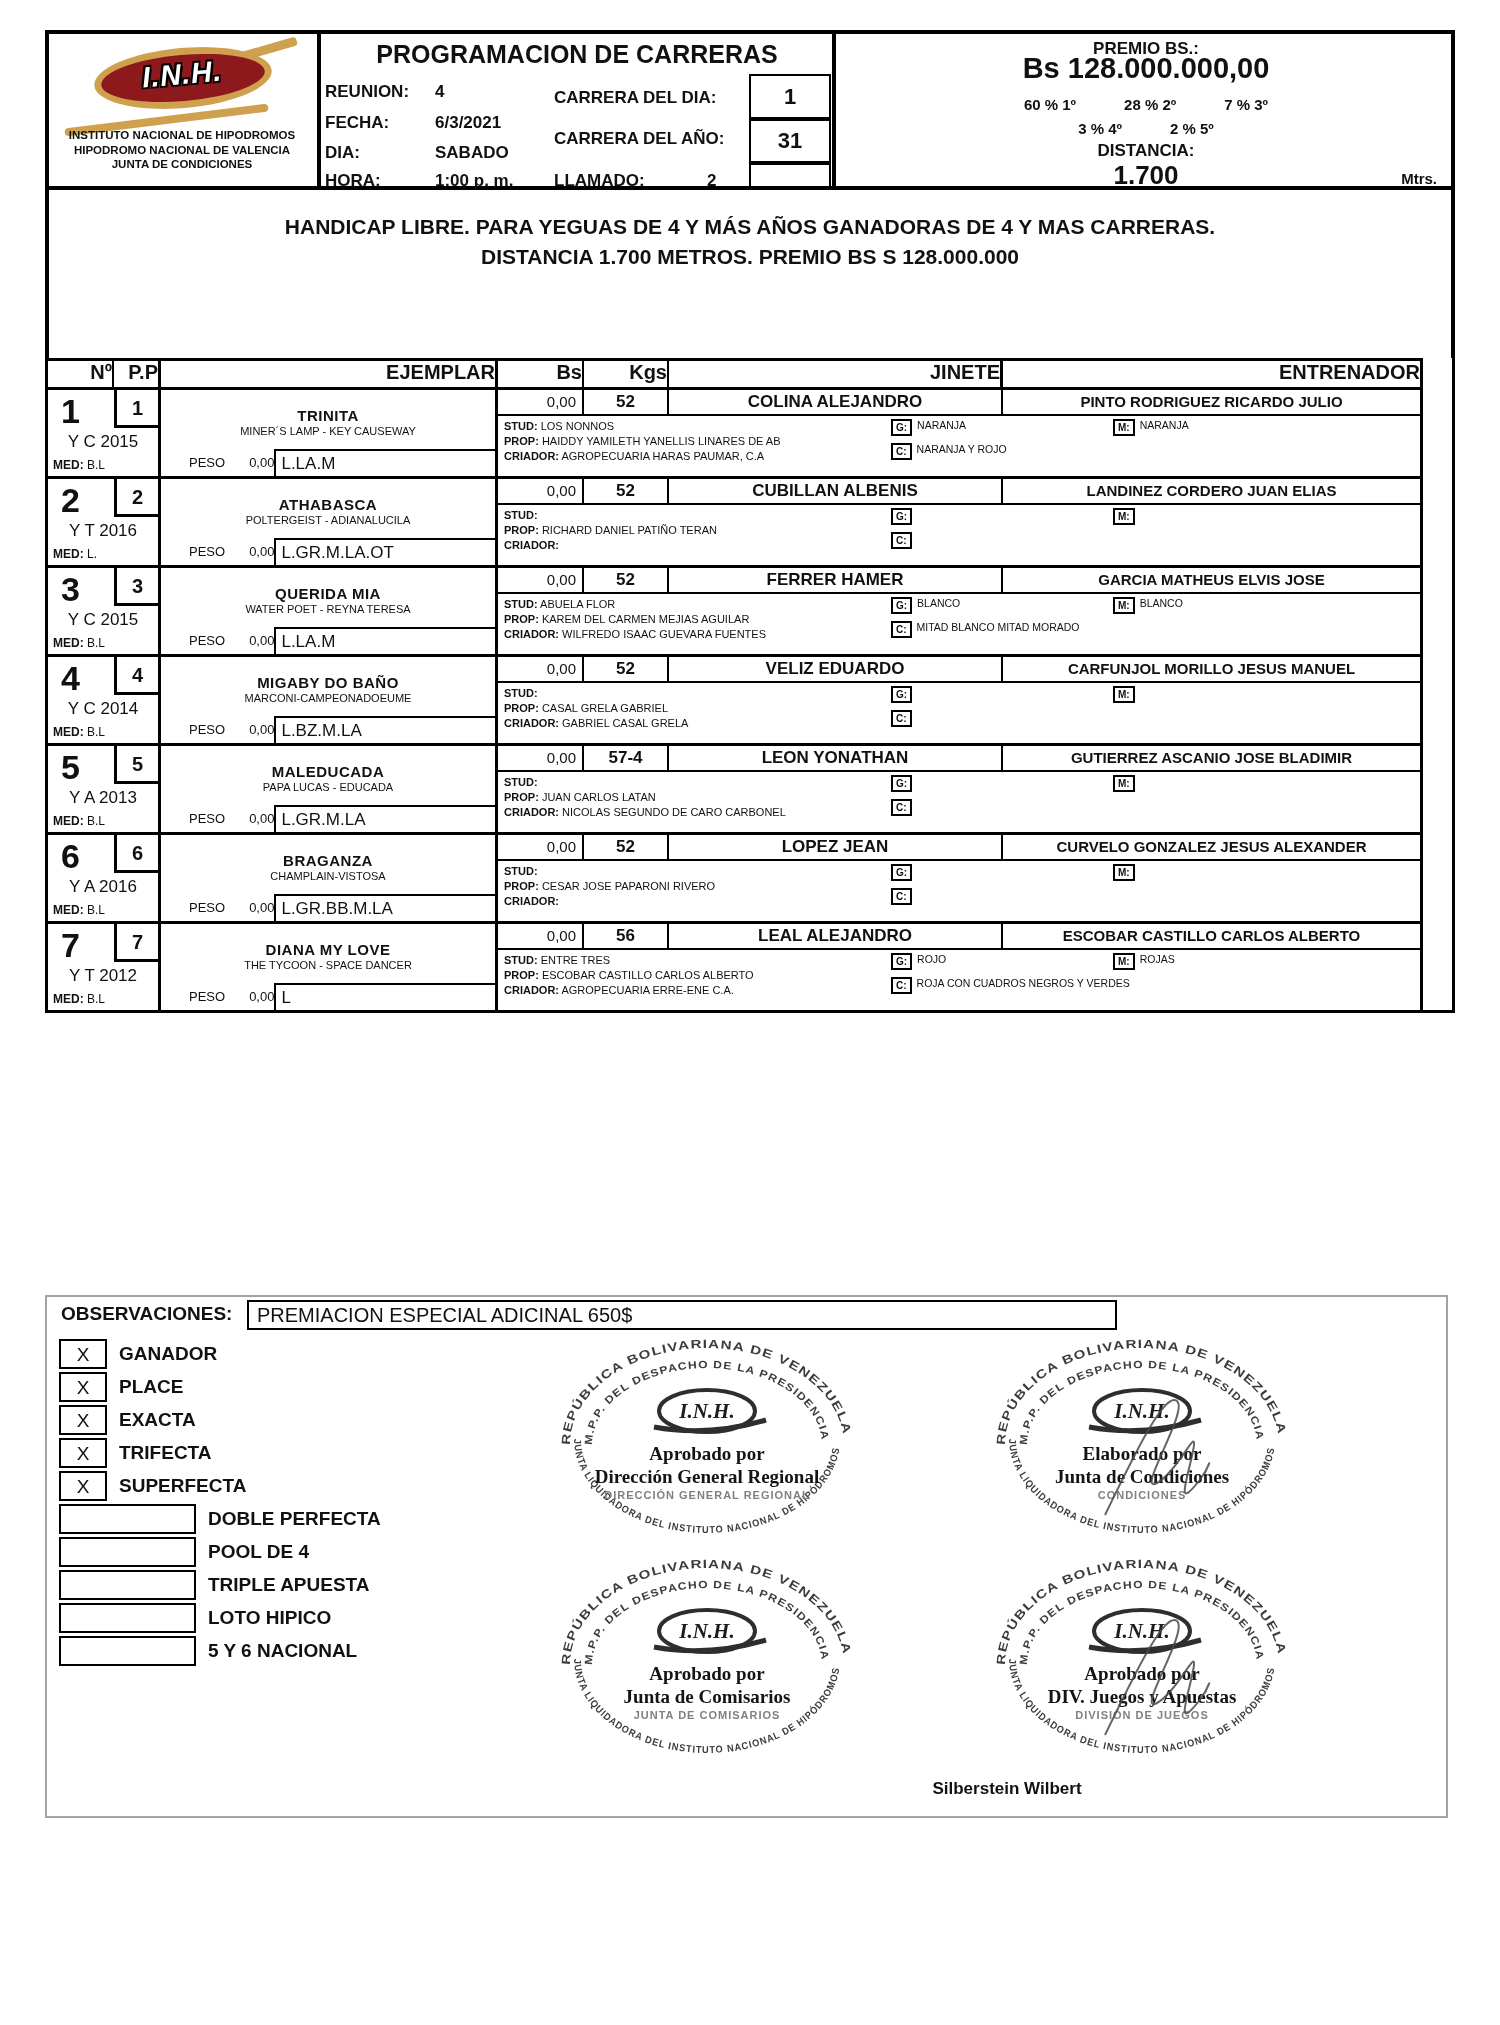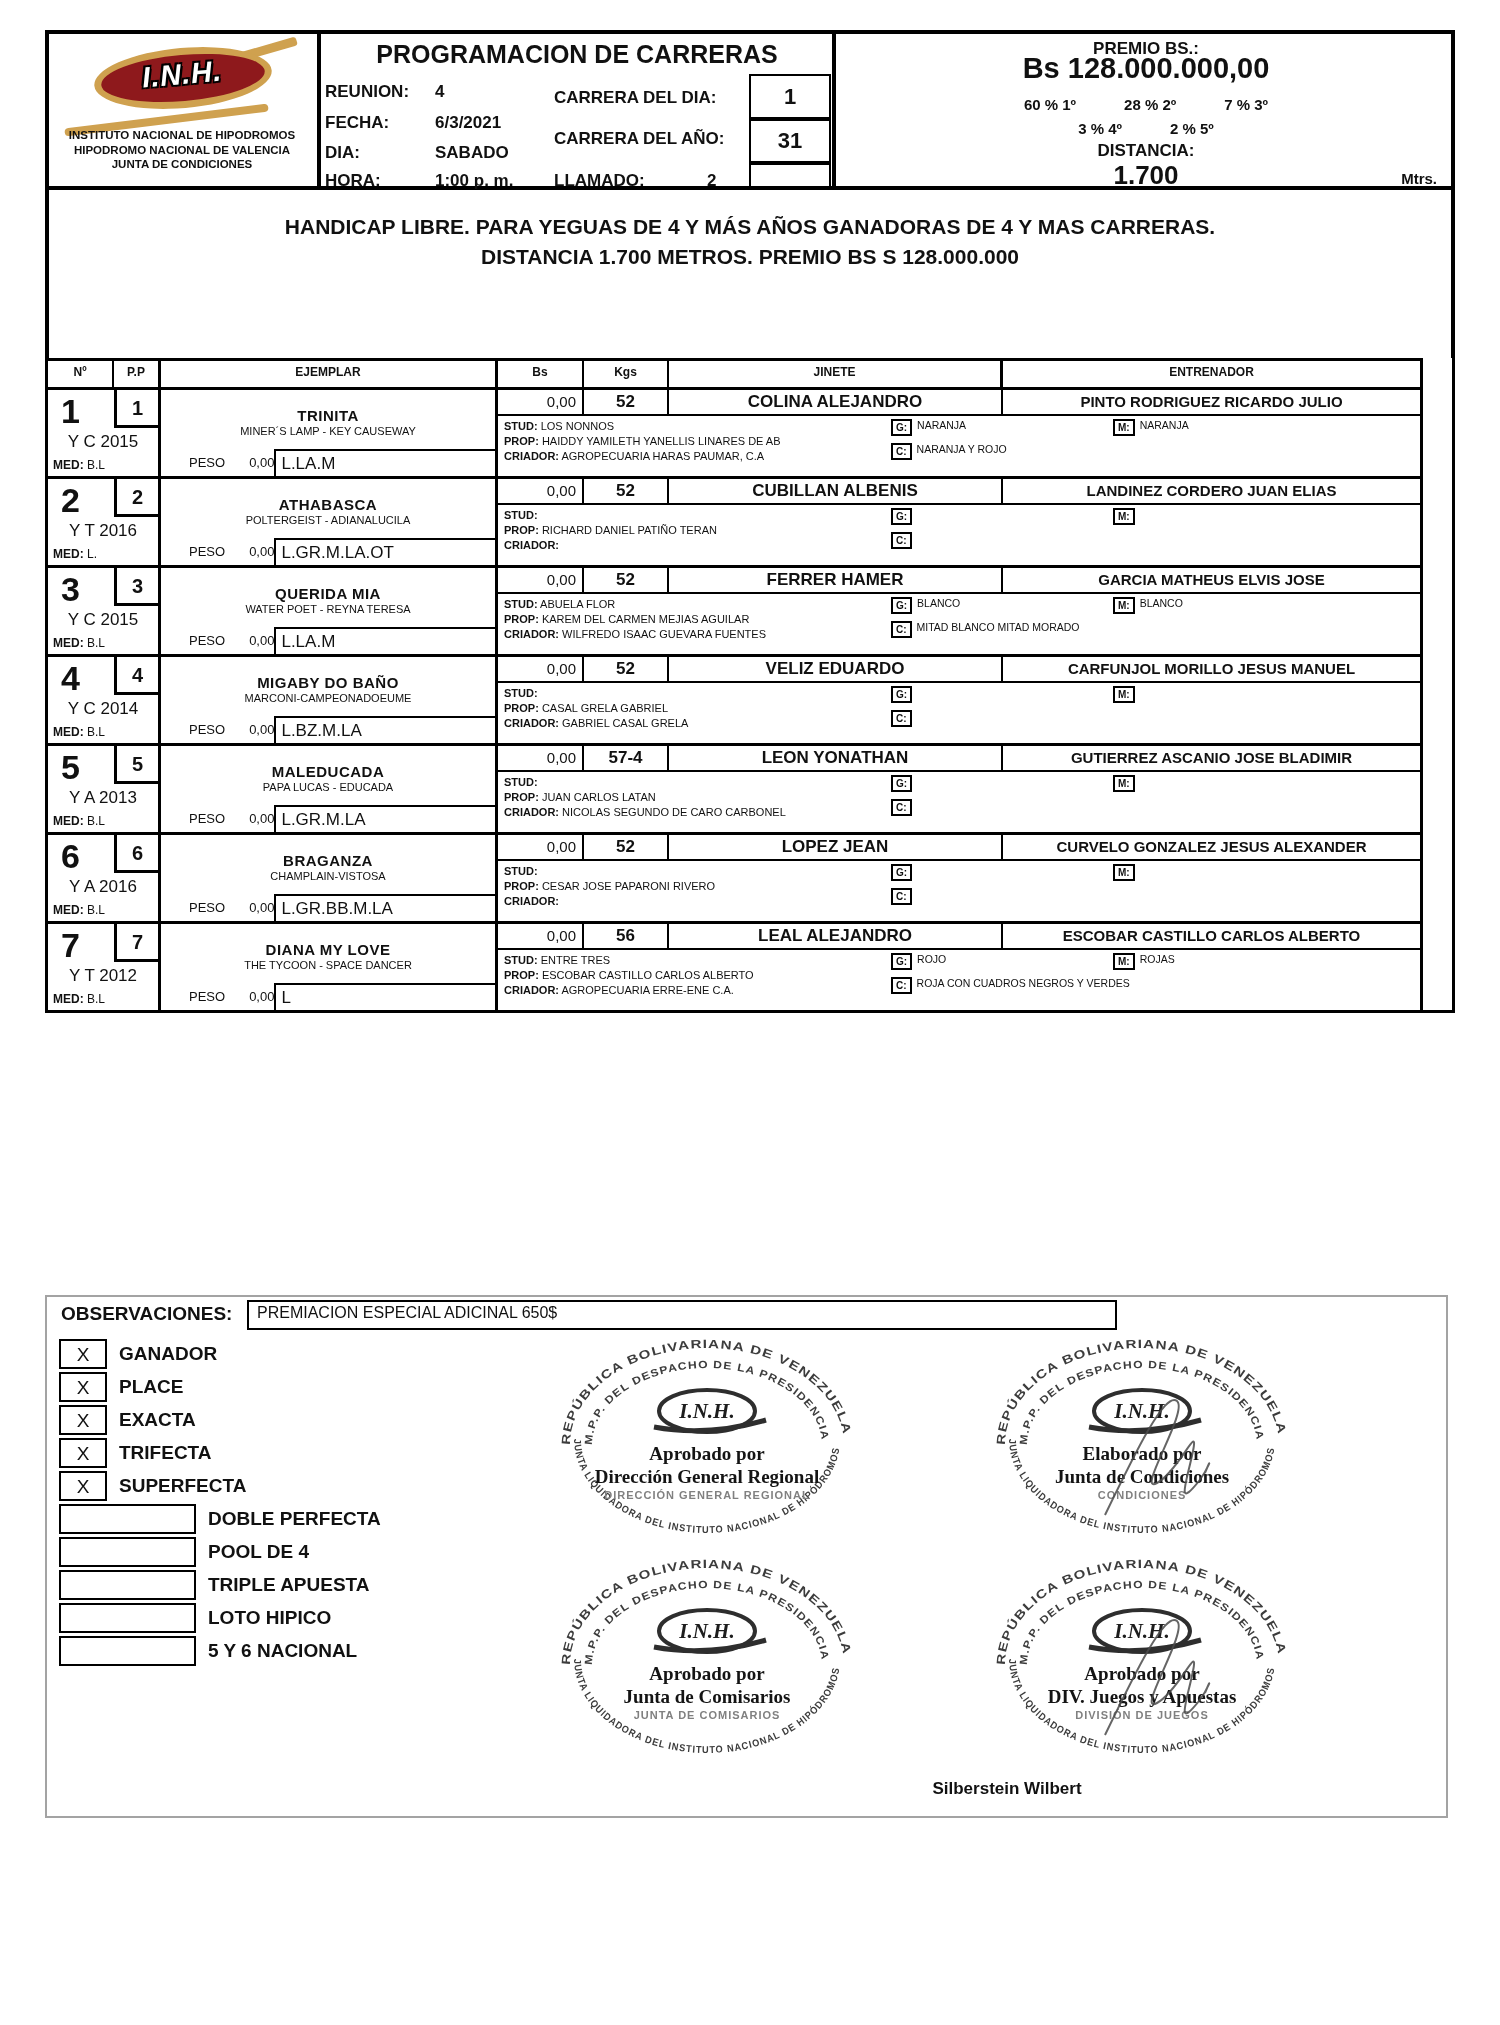--- a/index.html
+++ b/index.html
@@ -25,21 +25,21 @@
   .pcol{position:absolute;left:787px;width:620px;text-align:center}
   .pct{display:flex;justify-content:center;gap:48px;font-size:15px;font-weight:bold}
 
   
   .cond{position:absolute;left:45px;top:190px;width:1410px;height:168px;border:4px solid #000;border-top:none;border-bottom:none;text-align:center;font-weight:bold;font-size:21px;padding-top:22px;line-height:30px}
   .redge{position:absolute;left:1452px;top:190px;width:3px;height:823px;background:#000}
   .bseg{position:absolute;left:1423px;top:1010px;width:32px;height:3px;background:#000}
 
   
   .tbl{position:absolute;left:45px;top:358px;width:1378px;border:3px solid #000}
-  .thead{display:grid;grid-template-columns:113px 337px 86px 85px 334px auto;height:26px;font-weight:bold;font-size:12px;text-align:center;line-height:23px}
+  .thead{display:grid;grid-template-columns:113px 337px 86px 85px 334px auto;height:26px;font-weight:bold;font-size:20px;text-align:right;line-height:23px}
   .thead>div{border-right:2px solid #000}
   .thead>div:last-child{border-right:none}
   .thead .t1{display:flex;border-right:3px solid #000}
   .thead .t1 div:first-child{width:66px;border-right:2px solid #000}
   .thead .t1 div:last-child{flex:1}
   .thead .tej,.thead .tjk{border-right:3px solid #000}
   .trow{display:grid;grid-template-columns:113px 337px auto;height:89px;border-top:3px solid #000}
   .c1{position:relative;border-right:3px solid #000}
   .rnum{position:absolute;left:13px;top:2px;font-size:34px;font-weight:bold}
   .ppbox{position:absolute;right:0;top:0;width:44px;height:38px;border-left:3px solid #000;border-bottom:3px solid #000;text-align:center;font-size:20px;font-weight:bold;line-height:36px}
@@ -60,21 +60,21 @@
   .strip .tr{text-align:center;font-weight:bold;font-size:15px;height:100%;line-height:24px;overflow:hidden}
   .binfo{position:absolute;left:6px;top:29px;font-size:11px;line-height:15px;white-space:nowrap}
   .gc{position:absolute;font-size:10.5px}
   .g1{left:393px;top:29px}.g2{left:393px;top:53px}.g3{left:615px;top:29px}
   .lblbox{display:inline-block;border:2px solid #000;font-weight:bold;font-size:10px;padding:1px 3px;margin-right:5px;background:#fff}
   .cv{display:inline-block;max-width:215px;vertical-align:top;line-height:12px}
 
   
   .obs{position:absolute;left:45px;top:1295px;width:1403px;height:523px;border:2px solid #a3a3a3}
   .obslab{position:absolute;left:14px;top:6px;font-size:19px;font-weight:bold}
-  .obsval{position:absolute;left:200px;top:3px;width:870px;height:30px;border:2px solid #000;font-size:16px;padding:2px 12px 0 8px}
+  .obsval{position:absolute;left:200px;top:3px;width:870px;height:30px;border:2px solid #000;font-size:20px;padding:2px 12px 0 8px}
   .bets{position:absolute;left:12px;top:40px}
   .bet{display:flex;align-items:center;height:33px}
   .betbox{width:48px;height:30px;border:2px solid #000;text-align:center;font-size:19px;line-height:27px;flex:none}
   .betbox.wide{width:137px}
   .betlab{font-weight:bold;font-size:19px;margin-left:12px;white-space:nowrap}
   .stamp{position:absolute}
   .ring{fill:#3c3c3c;font-weight:bold;font-family:"Liberation Sans",sans-serif;letter-spacing:1px}
   .inhsm{fill:#1d1d1d;font-family:"Liberation Serif",serif;font-style:italic;font-weight:bold;font-size:21px;text-anchor:middle}
   .smain{fill:#141414;font-family:"Liberation Serif",serif;font-weight:bold;font-size:19px;text-anchor:middle}
   .ssub{fill:#808080;font-family:"Liberation Sans",sans-serif;font-weight:bold;font-size:11px;letter-spacing:1px;text-anchor:middle}

